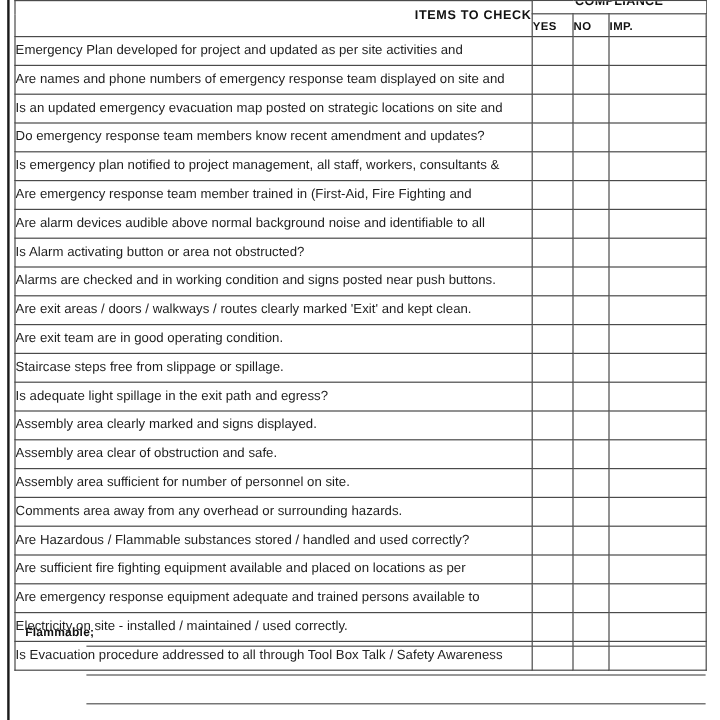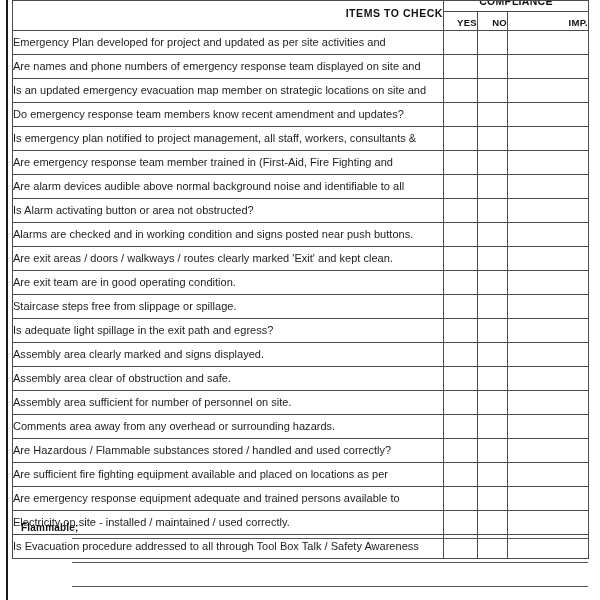--- a/index.html
+++ b/index.html
@@ -87,21 +87,21 @@
     font-size: 10.5px;
     font-weight: bold;
     letter-spacing: 0.55px;
     color: #111111;
     position: relative;
     top: -4px;
   }
 
   .hdr-sub-cell {
     height: 13px;
-    text-align: right;
+    text-align: left;
     border-bottom: 2px solid #1a1a1a;
   }
   .hdr-sub-text {
     font-size: 9.5px;
     font-weight: bold;
     letter-spacing: 0.3px;
     color: #111111;
   }
 
   
@@ -207,21 +207,21 @@
           <td class="row-cell-mark"></td>
           <td class="row-cell-mark"></td>
         </tr>
         <tr class="sep-light">
           <td class="row-cell-item">Are names and phone numbers of emergency response team displayed on site and</td>
           <td class="row-cell-mark"></td>
           <td class="row-cell-mark"></td>
           <td class="row-cell-mark"></td>
         </tr>
         <tr>
-          <td class="row-cell-item">Is an updated emergency evacuation map member on strategic locations on site and</td>
+          <td class="row-cell-item">Is an updated emergency evacuation map posted on strategic locations on site and</td>
           <td class="row-cell-mark"></td>
           <td class="row-cell-mark"></td>
           <td class="row-cell-mark"></td>
         </tr>
         <tr>
           <td class="row-cell-item">Do emergency response team members know recent amendment and updates?</td>
           <td class="row-cell-mark"></td>
           <td class="row-cell-mark"></td>
           <td class="row-cell-mark"></td>
         </tr>

